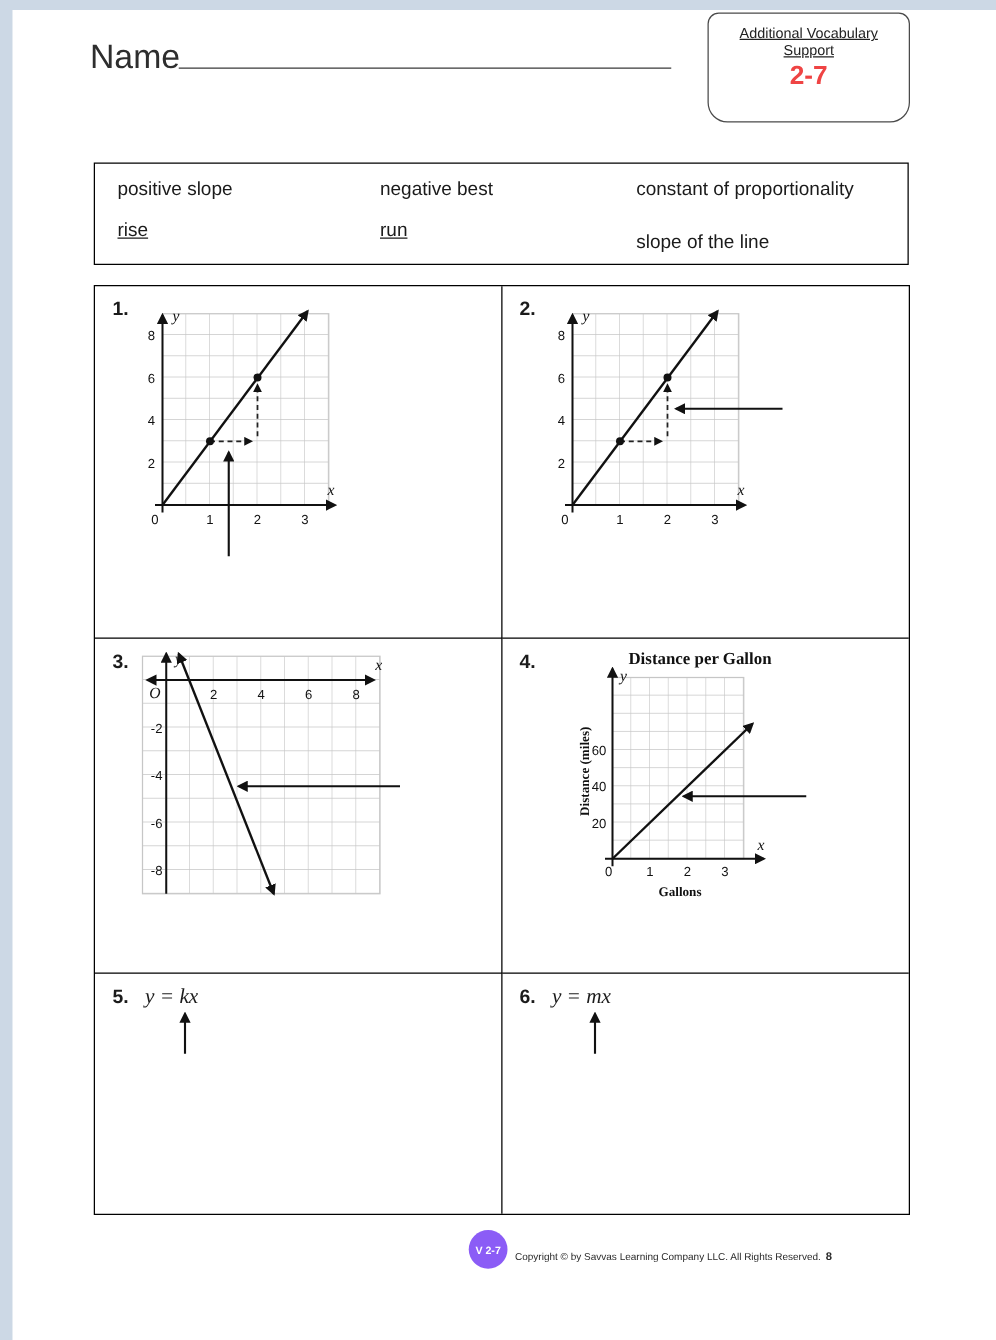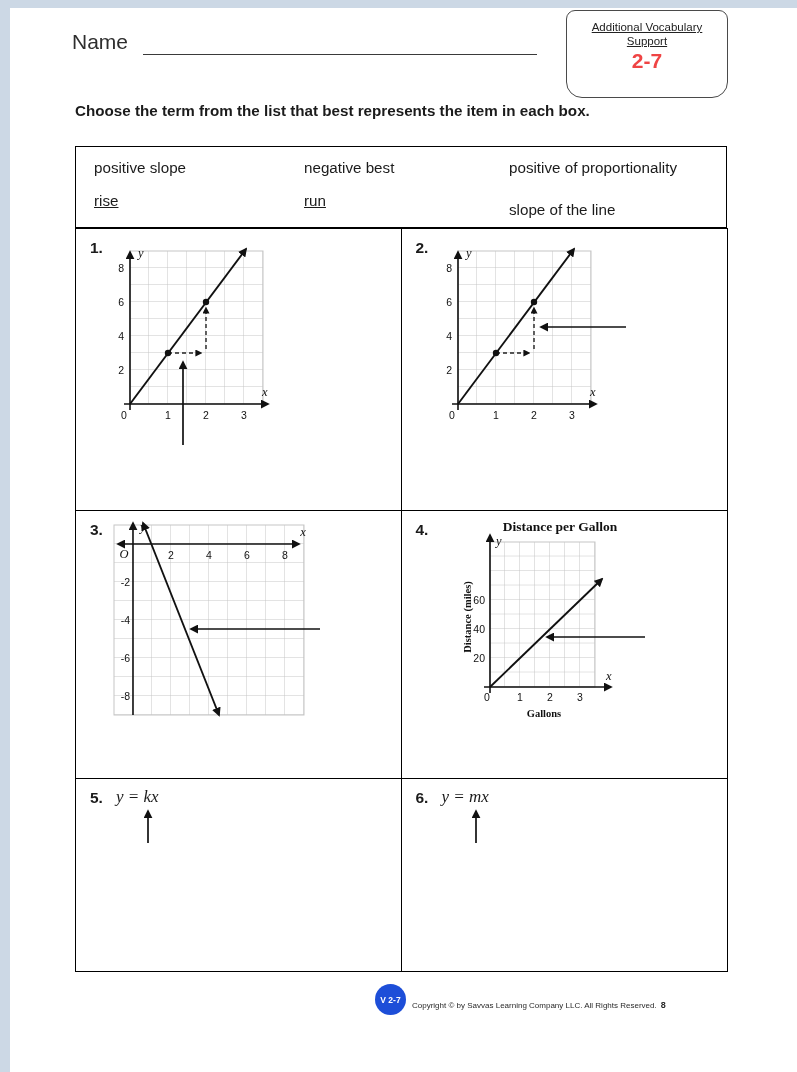--- a/index.html
+++ b/index.html
@@ -12,35 +12,35 @@
     overflow:hidden;
   }
   .page {
     position:absolute; left:10px; top:8px;
     width:787px; height:1064px;
     background:#ffffff;
   }
   .abs { position:absolute; }
 
   
-  .name-label { left:62px; top:22px; font-size:21px; color:#2e2e2e; }
+  .name-label { left:62px; top:22px; font-size:27px; color:#2e2e2e; }
   .name-line  { left:133px; top:26px; width:394px; height:20px; border-bottom:1.5px solid #3a3a3a; }
   .badge {
     left:556px; top:2px; width:160px; height:77px;
     border:1.6px solid #4a4a4a;
     border-radius:9px 9px 16px 16px;
     background:#fff; text-align:center; padding-top:9px;
   }
   .badge .b-line { font-size:11.5px; line-height:14px; color:#222;text-decoration:underline; }
   .badge .b-num  { font-size:21px; font-weight:bold; margin-top:1px; color:#ef4444; }
 
   .instruction { left:65px; top:94px; font-weight:bold; font-size:15.2px; }
 
   
-  .word-bank { left:65px; top:122px; width:650px; height:80px; border:1.7px solid #000;margin-top:16px; }
+  .word-bank { left:65px; top:122px; width:650px; height:80px; border:1.7px solid #000; }
   .wb-term { position:absolute; font-size:15.2px; white-space:nowrap; }
 
   
   .grid {
     left:65px; top:220px; width:653px; height:744px;
     border:1.7px solid #000;
     display:grid; grid-template-columns:1fr 1fr; grid-template-rows:282px 268px 1fr;
     box-sizing:border-box;
   }
   .cell { position:relative; border-right:1.7px solid #000; border-bottom:1.7px solid #000; }
@@ -64,47 +64,46 @@
   .gtitle      { font:bold 13.5px "Liberation Serif", serif; fill:#111; }
   .glabel      { font:bold 10.5px "Liberation Serif", serif; fill:#111; }
   .graph circle { fill:#111; }
   .eq-arrow { position:absolute; }
   .a5 { left:64px; top:20px; }
   .a6 { left:66px; top:20px; }
 
   
   .v-badge {
     left:365px; top:976px; width:31px; height:31px;
-    border-radius:50%; background:#1d4ed8; color:#fff;
+    border-radius:50%; background:#8b5cf6; color:#fff;
     font-size:8.5px; font-weight:bold;
     display:flex; align-items:center; justify-content:center;
   }
   .copyright { left:402px; top:992px; width:300px; text-align:left; font-size:8px; color:#2a2a2a; }
   .copyright .pg { font-weight:bold; font-size:9px; margin-left:4px; }
 </style>
 </head>
 <body>
 
 <div class="page">
 
   <div class="abs name-label">Name</div>
   <div class="abs name-line"></div>
 
   <div class="abs badge">
     <div class="b-line">Additional Vocabulary</div>
     <div class="b-line">Support</div>
     <div class="b-num">2-7</div>
   </div>
 
-  <div class="abs instruction">Choose the term from the list that best represents the item in each box.</div>
 
   <div class="abs word-bank">
     <span class="wb-term" style="left:18px; top:12px;">positive slope</span>
     <span class="wb-term" style="left:228px; top:12px;">negative best</span>
-    <span class="wb-term" style="left:433px; top:12px;">positive of proportionality</span>
+    <span class="wb-term" style="left:433px; top:12px;">constant of proportionality</span>
     <span class="wb-term" style="left:18px; top:45px;text-decoration:underline;">rise</span>
     <span class="wb-term" style="left:228px; top:45px;text-decoration:underline;">run</span>
     <span class="wb-term" style="left:433px; top:54px;">slope of the line</span>
   </div>
 
   <div class="abs grid">
 
     <div class="cell">
       <div class="prob-num">1.</div>
       <svg class="graph g1" width="190" height="212" viewBox="0 0 190 212">

